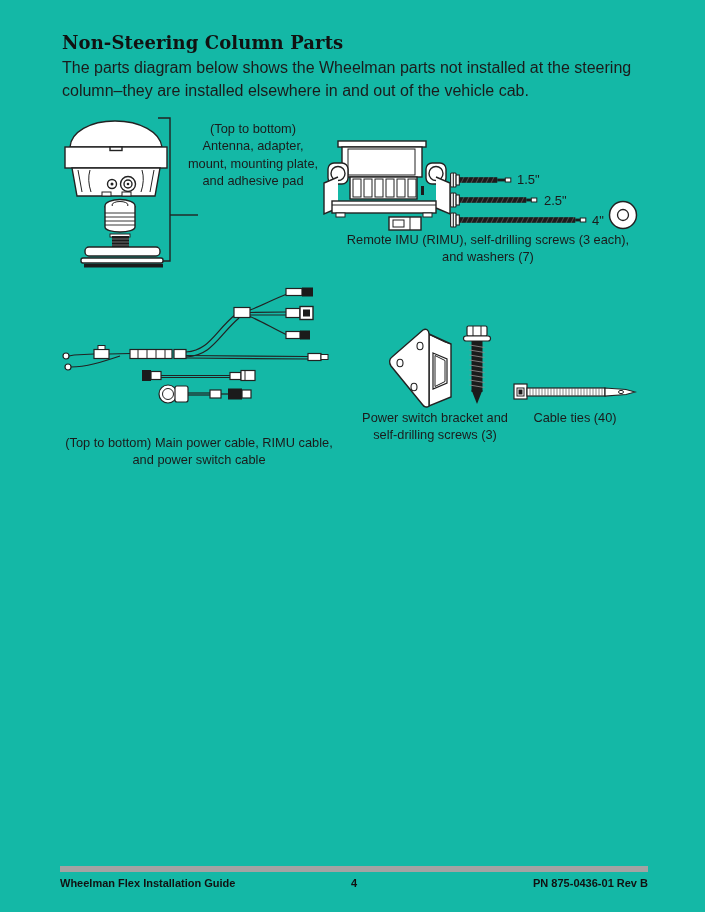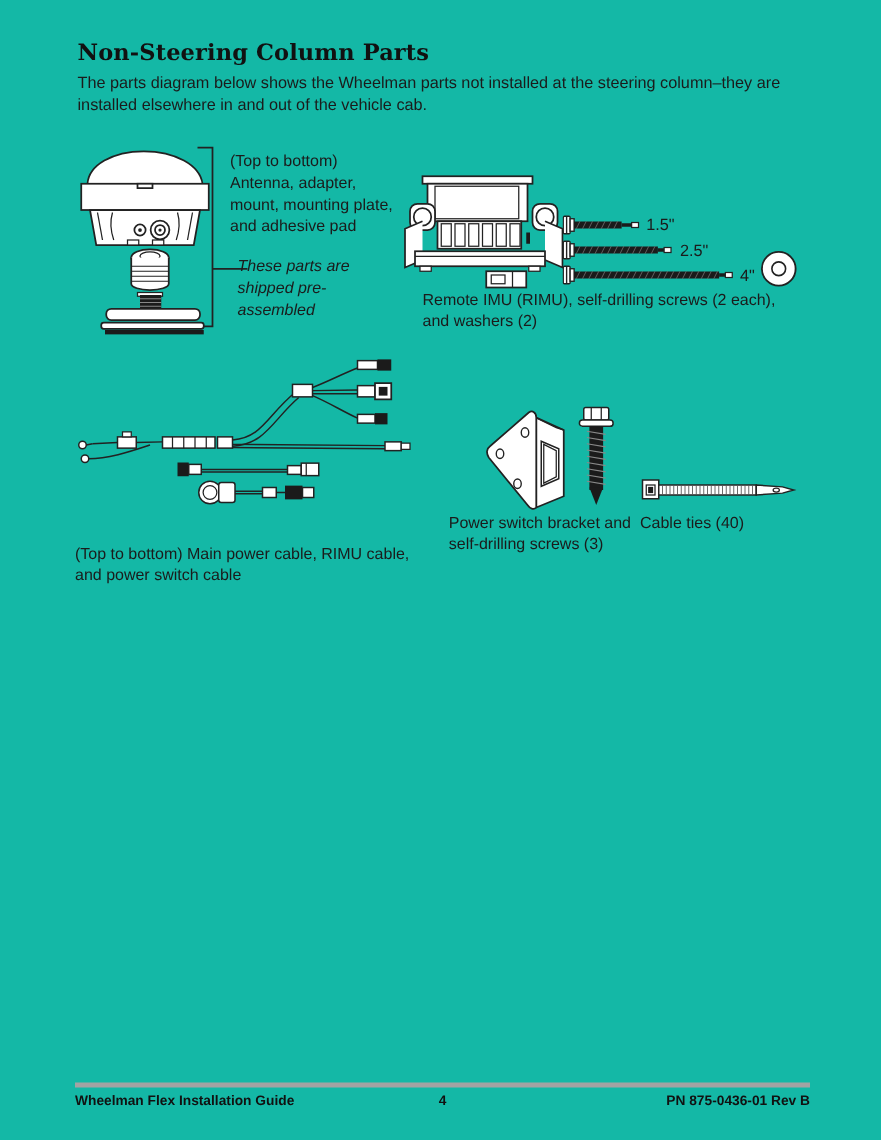--- a/index.html
+++ b/index.html
@@ -5,27 +5,27 @@
   html,body{margin:0;padding:0;background:#ffffff;}
   .page{
     position:relative;width:705px;height:912px;background:#14b8a6;overflow:hidden;
     font-family:"Liberation Sans",sans-serif;color:#1b1b1b;
   }
   .abs{position:absolute;}
   .title{
     font-family:"DejaVu Serif","Liberation Serif",serif;
     font-weight:700;font-size:18px;color:#111;letter-spacing:0.1px;
   }
-  .intro{font-size:13px;line-height:1.42;color:#1b1b1b;}
-  .caption{font-size:12.8px;line-height:1.35;text-align:left;color:#1b1b1b;}
+  .intro{font-size:16px;line-height:1.42;color:#1b1b1b;}
+  .caption{font-size:12.8px;line-height:1.35;text-align:center;color:#1b1b1b;}
   .note-italic{font-style:italic;}
   .screw-label{font-size:13px;color:#1b1b1b;white-space:nowrap;}
   svg{display:block;}
   .footer{
-    border-top:4px solid #a3a3a3;padding-top:5px;
+    border-top:6px solid #a3a3a3;padding-top:5px;
     display:grid;grid-template-columns:1fr auto 1fr;align-items:start;
     font-size:11px;font-weight:700;color:#111;
   }
   .footer .c{text-align:center;}
   .footer .r{text-align:right;padding-left:44px;}
 </style>
 </head>
 <body>
 
 <div class="page">
@@ -67,21 +67,20 @@
       <path d="M52,125 L69,125 M52,128 L69,128 M52,131 L69,131" stroke="#888" stroke-width="0.8"></path>
 
       <rect x="25" y="133" width="75" height="9" rx="4" fill="#fff"></rect>
       <rect x="21" y="144" width="82" height="5" rx="2" fill="#fff"></rect>
 
       <rect x="24" y="150" width="79" height="3.5" fill="#1b1b1b" stroke="none"></rect>
     </g>
   </svg>
 
   <div class="abs caption" style="left:184px;top:120px;width:138px;">(Top to bottom) Antenna, adapter, mount, mounting plate, and adhesive pad</div>
-  <div class="abs caption note-italic" style="left:190px;top:204px;width:132px;">These parts are shipped pre-assembled</div>
 
   <svg class="abs" style="left:323px;top:133px;" width="128" height="100" viewBox="0 0 128 100">
     <g fill="none" stroke="#222" stroke-width="1.4">
       <rect x="15" y="8" width="88" height="6" fill="#fff"></rect>
       <rect x="19" y="14" width="80" height="30" fill="#fff"></rect>
       <rect x="25" y="16" width="67" height="26" fill="#fff" stroke-width="1"></rect>
 
       <rect x="5" y="30" width="20" height="21" rx="6" fill="#fff"></rect>
       <circle cx="15" cy="40.5" r="7" fill="#fff"></circle>
       <rect x="103" y="30" width="20" height="21" rx="6" fill="#fff"></rect>
@@ -147,21 +146,21 @@
       <rect x="130.3" y="6" width="5.5" height="4" fill="#fff" stroke-width="1"></rect>
     </g>
   </svg>
   <div class="abs screw-label" style="left:592px;top:213px;">4"</div>
 
   <svg class="abs" style="left:607px;top:199px;" width="32" height="32" viewBox="0 0 32 32">
     <circle cx="16" cy="16" r="13.5" fill="#fff" stroke="#222" stroke-width="1.5"></circle>
     <circle cx="16" cy="16" r="5.5" fill="#fff" stroke="#222" stroke-width="1.3"></circle>
   </svg>
 
-  <div class="abs caption" style="left:338px;top:231px;width:300px;">Remote IMU (RIMU), self-drilling screws (2 each), and washers (2)</div>
+  <div class="abs caption" style="left:338px;top:231px;width:300px;">Remote IMU (RIMU), self-drilling screws (3 each), and washers (7)</div>
 
   <svg class="abs" style="left:58px;top:282px;" width="275" height="124" viewBox="0 0 275 124">
     <g fill="none" stroke="#222" stroke-width="1.2">
 
       <circle cx="8" cy="74" r="3" fill="#fff"></circle>
       <path d="M11,74 L16,73"></path>
       <path d="M16,73 L36,72"></path>
       <circle cx="10" cy="85" r="3" fill="#fff"></circle>
       <path d="M13,85 C28,85 44,80 62,74"></path>
       <rect x="36" y="67.5" width="15" height="9" fill="#fff"></rect>

